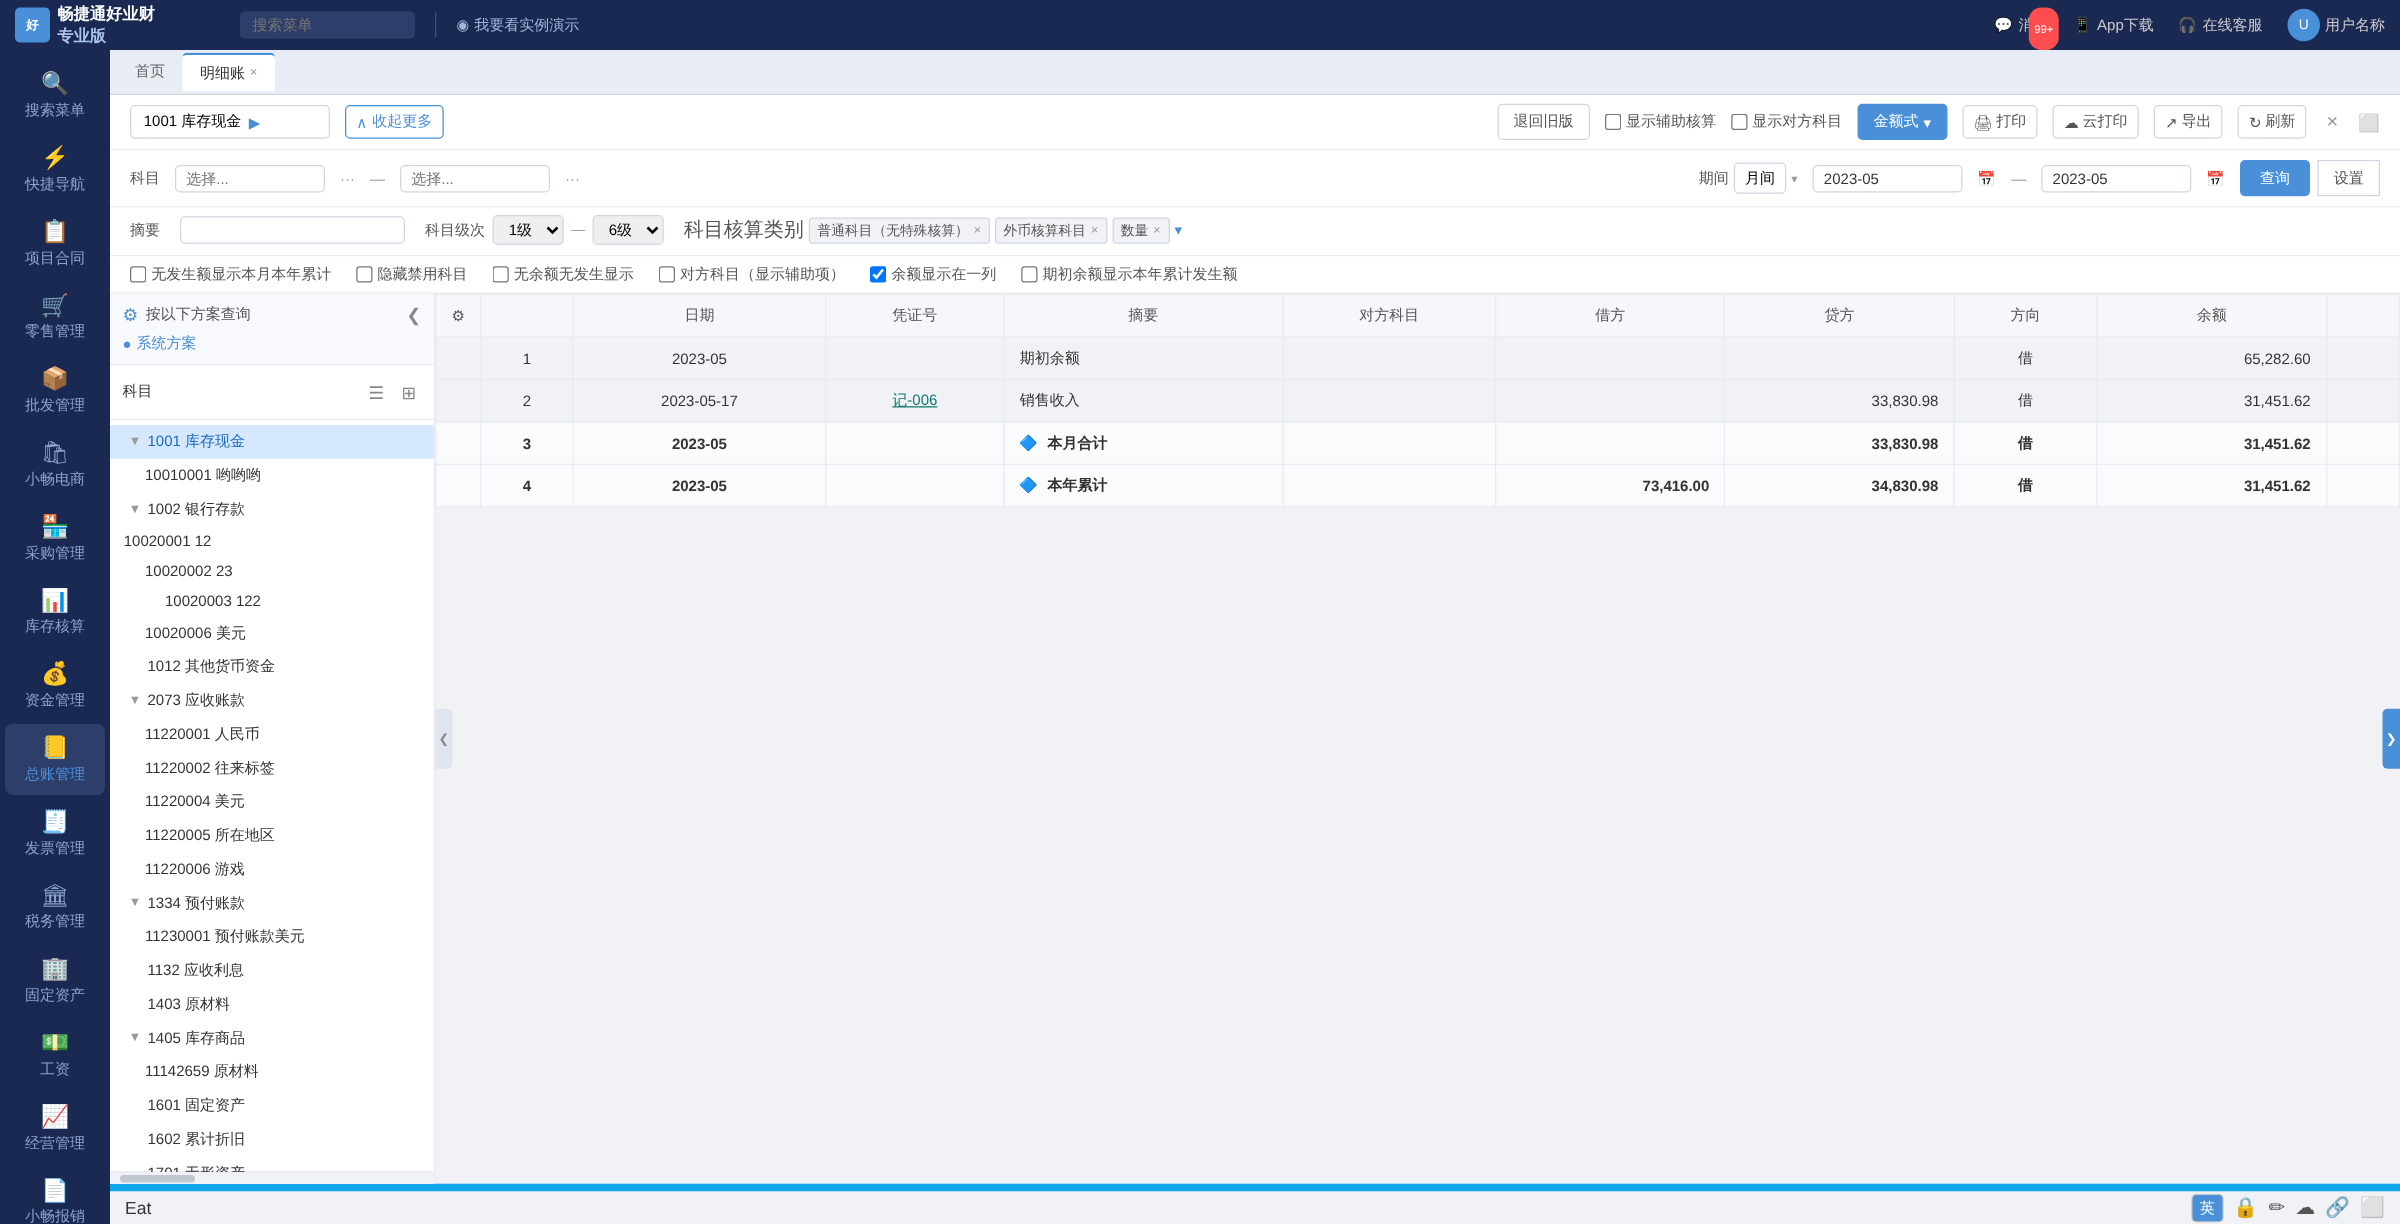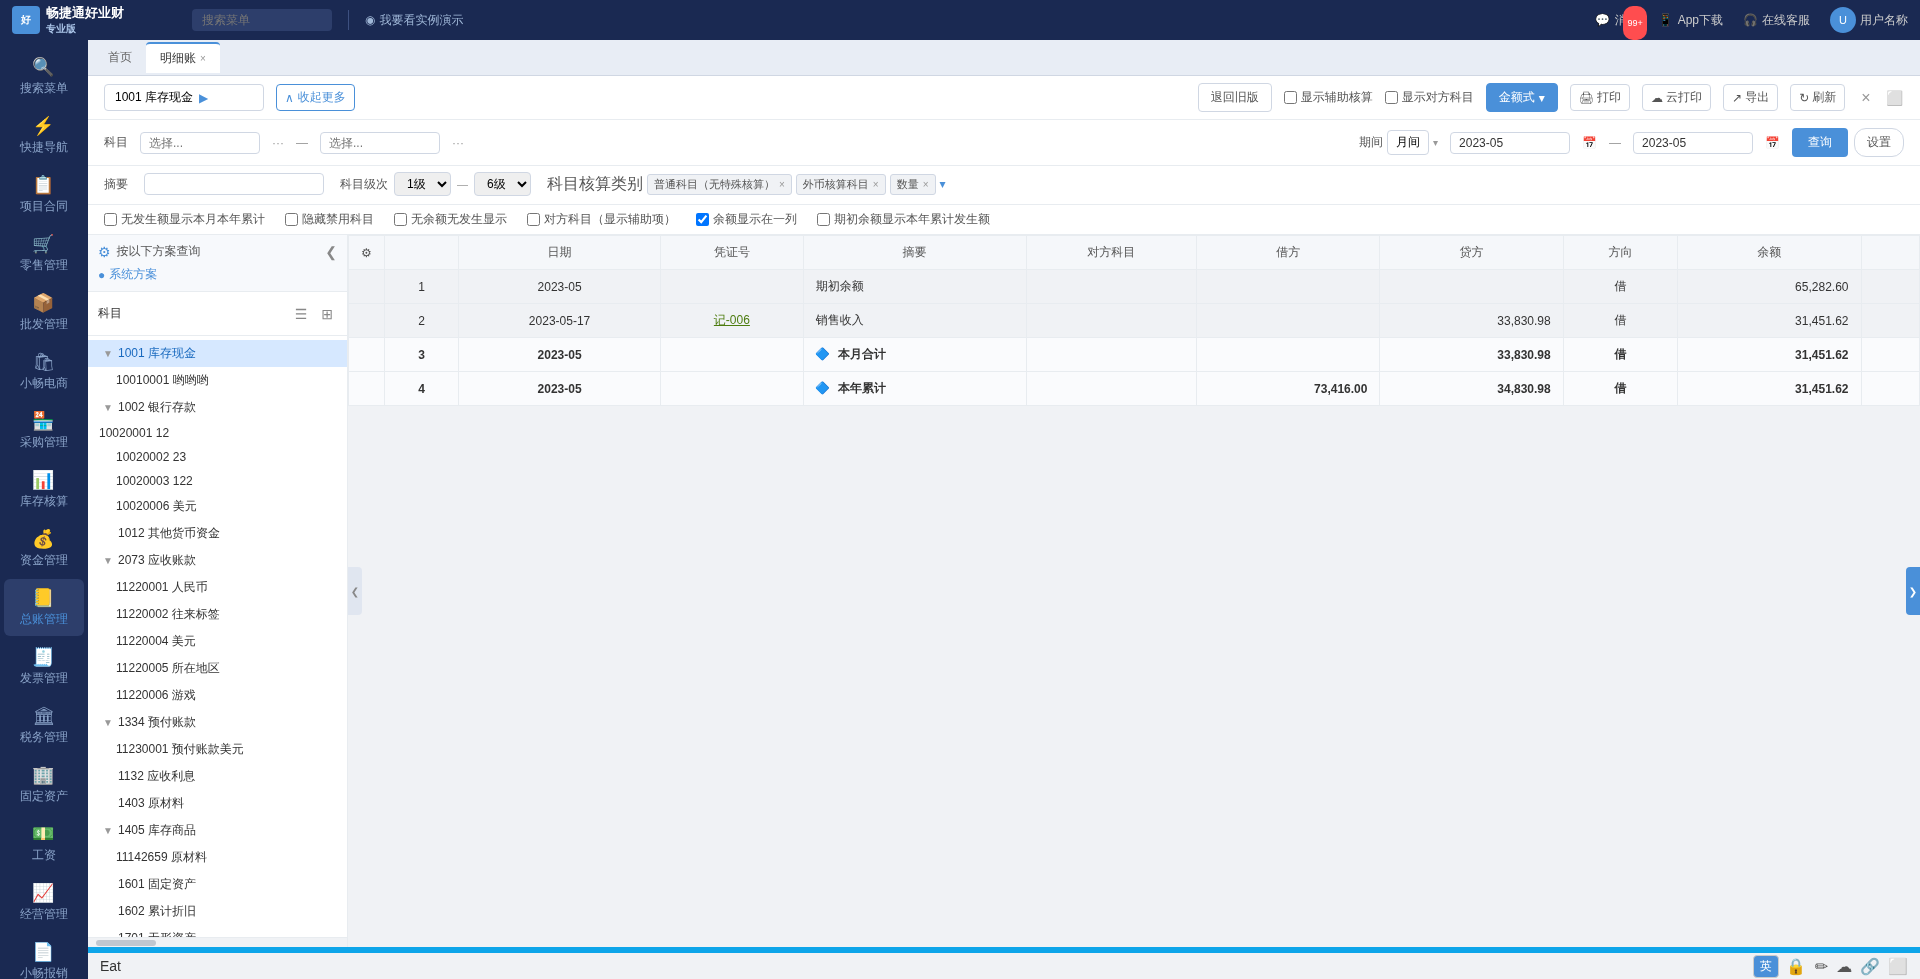--- a/index.html
+++ b/index.html
@@ -5,21 +5,21 @@
     * { box-sizing: border-box; margin: 0; padding: 0; font-family: 'Microsoft YaHei', Arial, sans-serif; }
     body { width: 1920px; height: 979px; overflow: hidden; background: #f0f2f5; font-size: 12px; }
 
     
     .top-bar {
       display: flex; align-items: center; height: 40px;
       background: #1a2952; color: #fff; padding: 0 12px; position: relative;
     }
     .top-bar-logo { display: flex; align-items: center; gap: 6px; font-size: 13px; font-weight: bold; color: #fff; min-width: 160px; }
     .top-bar-logo .logo-icon { width: 28px; height: 28px; background: #4a90d9; border-radius: 4px; display: flex; align-items: center; justify-content: center; font-size: 10px; color: #fff; }
-    .top-bar-logo .edition { font-size: 10px; color: #aac4e8; margin-top: 0; }
+    .top-bar-logo .edition { font-size: 13px; color: #aac4e8; margin-top: 0; }
     .top-bar-center { flex: 1; display: flex; align-items: center; gap: 16px; padding-left: 20px; }
     .top-bar-search { background: #2d3e6b; border-radius: 4px; padding: 4px 10px; color: #ccc; font-size: 12px; width: 140px; border: none; outline: none; }
     .top-bar-demo { display: flex; align-items: center; gap: 4px; color: #a0b8d8; font-size: 12px; cursor: pointer; }
     .top-bar-right { display: flex; align-items: center; gap: 20px; font-size: 12px; }
     .top-bar-right-item { display: flex; align-items: center; gap: 4px; color: #ccc; cursor: pointer; position: relative; }
     .badge { background: #ff4d4f; color: #fff; border-radius: 10px; font-size: 9px; padding: 12px 4px; position: absolute; top: -6px; right: -8px; }
     .top-bar-avatar { width: 26px; height: 26px; border-radius: 50%; background: #4a90d9; display: flex; align-items: center; justify-content: center; color: #fff; font-size: 11px; }
     .top-bar-username { color: #ccc; font-size: 12px; }
 
     
@@ -68,21 +68,21 @@
       border-radius: 4px; cursor: pointer; font-size: 12px; border: 1px solid #d0d7e3; background: #fff; color: #555;
     }
     .header-btn.primary { background: #4a90d9; color: #fff; border-color: #4a90d9; }
     .header-btn.dropdown { display: flex; align-items: center; }
     .header-cb { display: flex; align-items: center; gap: 4px; font-size: 12px; color: #555; }
     .header-cb input { cursor: pointer; }
     .close-x { font-size: 16px; color: #999; cursor: pointer; padding: 0 4px; }
     .maximize-btn { font-size: 14px; color: #999; cursor: pointer; }
     .filter-input { border: 1px solid #d0d7e3; border-radius: 4px; padding: 3px 8px; font-size: 12px; color: #333; min-width: 120px; }
     .query-btn { background: #4a90d9; color: #fff; border: none; border-radius: 4px; padding: 5px 16px; font-size: 12px; cursor: pointer; }
-    .settings-btn { background: #fff; color: #555; border: 1px solid #d0d7e3; border-radius: 12px; padding: 5px 12px; font-size: 12px; cursor: pointer; }
+    .settings-btn { background: #fff; color: #555; border: 1px solid #d0d7e3; border-radius: 0; padding: 5px 12px; font-size: 12px; cursor: pointer; }
     .tag-x { color: #999; cursor: pointer; font-size: 10px; margin-left: 2px; }
     .filter-cb { display: flex; align-items: center; gap: 4px; font-size: 12px; color: #555; }
     .left-panel {
       width: 260px; background: #fff; border-right: 1px solid #e8ecf0;
       display: flex; flex-direction: column; overflow: hidden;
     }
     .right-panel { flex: 1; display: flex; flex-direction: column; overflow: hidden; }
 
     
     .left-panel-header {
@@ -108,21 +108,21 @@
     .data-table { width: 100%; border-collapse: collapse; font-size: 12px; }
     .data-table th {
       background: #f5f7fa; border: 1px solid #e8ecf0; padding: 8px 12px;
       text-align: center; color: #555; font-weight: 500; white-space: nowrap;
     }
     .data-table td {
       border: 1px solid #e8ecf0; padding: 8px 12px;
       text-align: center; color: #333; white-space: nowrap;
     }
     .data-table tr.summary td { font-weight: bold; background: #fafbfd; }
-    .data-table .link-text { color: #4d7c0f; cursor: pointer; text-decoration: underline; }
+    .data-table .link-text { color: #0f766e; cursor: pointer; text-decoration: underline; }
     .data-table .num { text-align: right; }
     .data-table .left-align { text-align: left; }
     .data-table .gear-col { width: 36px; }
     .row-num { color: #888; }
 
     
     .bottom-bar {
       height: 32px; background: #f0f2f5; border-top: 6px solid #0ea5e9;
       display: flex; align-items: center; justify-content: space-between; padding: 0 12px;
     }
@@ -477,21 +477,21 @@
         <div class="tree-item group">
           <span class="tree-expand">▼</span>
           <span>1002 银行存款</span>
         </div>
         <div class="tree-item" style="padding-left:11px;">
           <span>10020001 12</span>
         </div>
         <div class="tree-item" style="padding-left:28px;">
           <span>10020002 23</span>
         </div>
-        <div class="tree-item" style="padding-left:28px;">
+        <div class="tree-item" style="padding-left:44px;">
           <span>10020003 122</span>
         </div>
         <div class="tree-item" style="padding-left:28px;">
           <span>10020006 美元</span>
         </div>
         <div class="tree-item">
           <span class="tree-expand"> </span>
           <span>1012 其他货币资金</span>
         </div>
         <div class="tree-item group">

